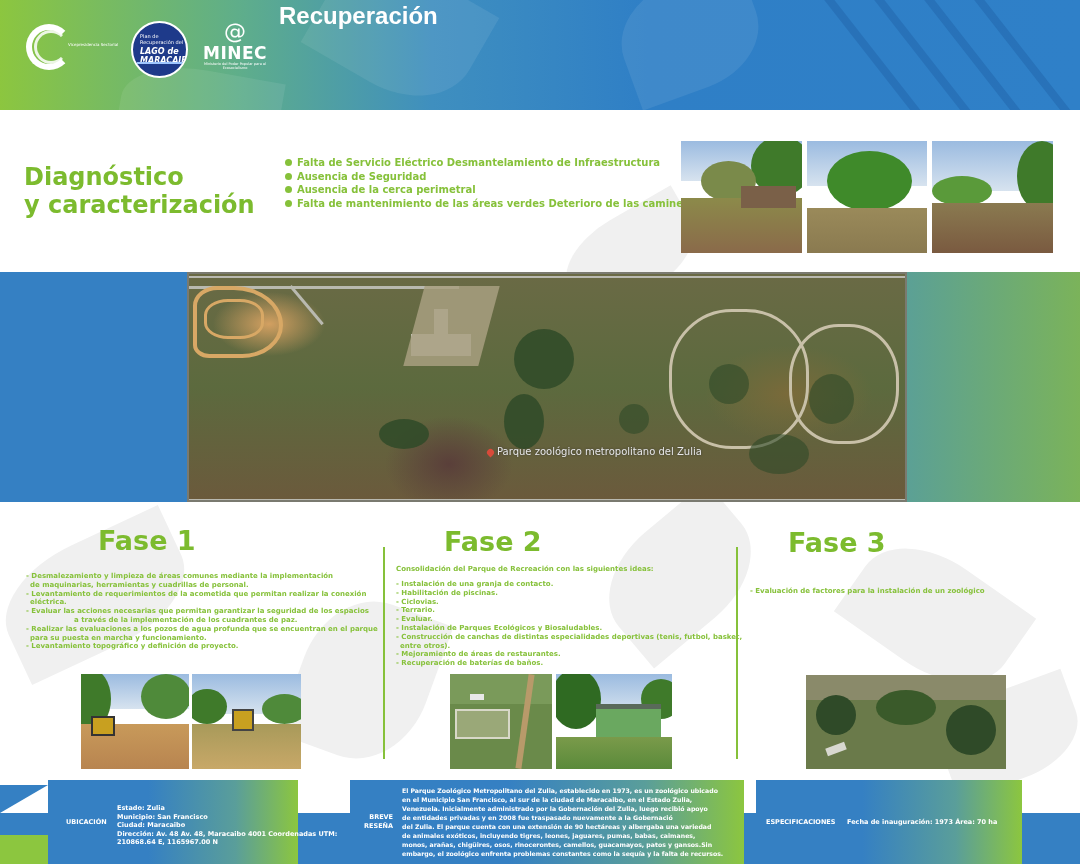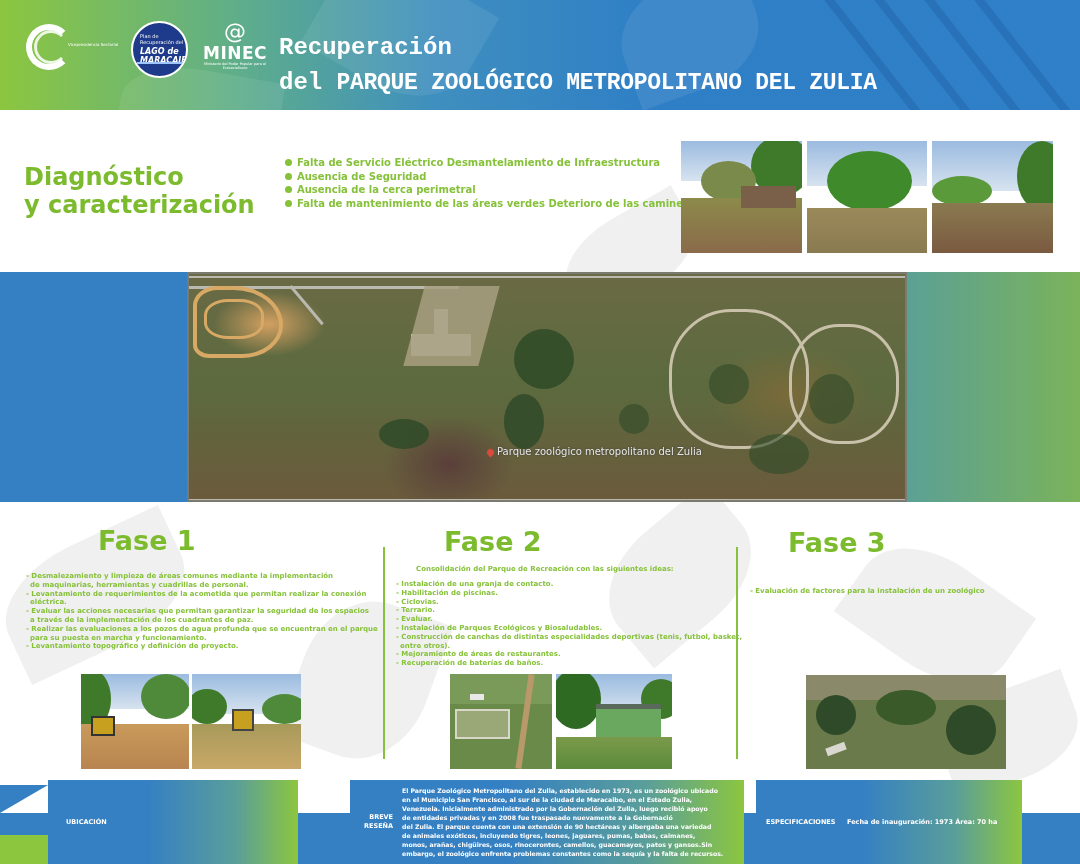--- a/index.html
+++ b/index.html
@@ -22,21 +22,21 @@
   .logo-1 .txt { position: absolute; left: 42px; top: 18px; font-size: 4px; color: #fff; line-height: 5px; white-space: nowrap; }
   .logo-2 { position: absolute; left: 131px; top: 21px; width: 57px; height: 57px; border-radius: 50%;
     background: #1e3a8a; border: 2px solid #ffffff; color: #fff; overflow: hidden; }
   .logo-2 .small { position: absolute; left: 7px; top: 10px; font-size: 5px; line-height: 6px; }
   .logo-2 .big { position: absolute; left: 7px; top: 24px; font-size: 8px; font-weight: bold; font-style: italic; line-height: 9px; }
   .logo-2 .bridge { position: absolute; left: 4px; bottom: 4px; width: 48px; height: 10px; border-top: 2px solid #9ec5ff; }
   .logo-3 { position: absolute; left: 200px; top: 20px; width: 70px; height: 60px; color: #fff; text-align: center; }
   .logo-3 .spiral { font-size: 22px; line-height: 24px; }
   .logo-3 .name { font-size: 17px; font-weight: bold; letter-spacing: 0.5px; line-height: 18px; }
   .logo-3 .tag { font-size: 3.5px; line-height: 4px; }
-  .title { position: absolute; left: 279px; top: 32px; color: #ffffff; font-family: Liberation Mono, monospace; font-weight: bold; }
+  .title { position: absolute; left: 279px; top: 0; color: #ffffff; font-family: Liberation Sans, sans-serif; font-weight: bold; }
   .title .l1 { font-size: 24px; line-height: 32px; }
   .title .l2 { font-size: 24px; line-height: 38px; white-space: nowrap; }
   .title .l2 b { font-size: 23px; letter-spacing: -0.3px; }
 
   
   .bg-leaf { position: absolute; border-radius: 50% 0 50% 0; background: #f0f0f0; }
 
   
   .diag-title { position: absolute; left: 24px; top: 163px; color: #7cbb2e; font-weight: bold; font-size: 24px; line-height: 28px; }
   .diag-list { position: absolute; left: 285px; top: 156px; list-style: none; }
@@ -107,21 +107,20 @@
   </div>
 
   <div class="logo-3">
     <div class="spiral">@</div>
     <div class="name">MINEC</div>
     <div class="tag">Ministerio del Poder Popular para el Ecosocialismo</div>
   </div>
 
   <div class="title">
     <div class="l1">Recuperación</div>
-    <div class="l2"><span>del </span><b>PARQUE ZOOLÓGICO METROPOLITANO DEL ZULIA</b></div>
   </div>
 </div>
 
 <div class="bg-leaf" style="left:560px;top:215px;width:140px;height:80px;transform:rotate(-30deg);"></div>
 <div class="bg-leaf" style="left:0px;top:540px;width:190px;height:110px;transform:rotate(-25deg);"></div>
 <div class="bg-leaf" style="left:300px;top:600px;width:130px;height:160px;transform:rotate(20deg);"></div>
 <div class="bg-leaf" style="left:600px;top:520px;width:160px;height:110px;transform:rotate(-40deg);"></div>
 <div class="bg-leaf" style="left:850px;top:560px;width:170px;height:110px;transform:rotate(35deg);"></div>
 <div class="bg-leaf" style="left:940px;top:690px;width:140px;height:90px;transform:rotate(-20deg);"></div>
 
@@ -183,21 +182,21 @@
   <div class="map-label">Parque zoológico metropolitano del Zulia</div>
 </div>
 
 <div class="fase-title" style="left:98px;top:525px;">Fase 1</div>
 <ul class="fase-list" style="left:26px;top:572px;">
   <li>- Desmalezamiento y limpieza de áreas comunes mediante la implementación</li>
   <li style="padding-left:4px;">  de maquinarias, herramientas y cuadrillas de personal.</li>
   <li>- Levantamiento de requerimientos de la acometida que permitan realizar la conexión</li>
   <li style="padding-left:4px;">  eléctrica.</li>
   <li>- Evaluar las acciones necesarias que permitan garantizar la seguridad de los espacios</li>
-  <li style="padding-left:4px;">  a través de la implementación de los cuadrantes de paz.</li>
+  <li style="padding-left:4px;margin-left:44px;">  a través de la implementación de los cuadrantes de paz.</li>
   <li>- Realizar las evaluaciones a los pozos de agua profunda que se encuentran en el parque</li>
   <li style="padding-left:4px;">  para su puesta en marcha y funcionamiento.</li>
   <li>-  Levantamiento topográfico y definición de proyecto.</li>
 </ul>
 
 <div class="photo" style="left:81px;top:674px;width:108px;height:95px;">
   <div class="ph-sky" style="height:35px;"></div>
   <div class="ph-tree" style="left:-10px;top:-5px;width:40px;height:60px;background:#3f7a2a;"></div>
   <div class="ph-tree" style="left:60px;top:0px;width:50px;height:45px;background:#4f8a3a;"></div>
   <div class="ph-ground" style="height:45px;background:linear-gradient(180deg,#c89a5a,#b88450);"></div>
@@ -207,21 +206,21 @@
   <div class="ph-sky" style="height:40px;"></div>
   <div class="ph-tree" style="left:-5px;top:15px;width:40px;height:35px;background:#3f7a2a;"></div>
   <div class="ph-tree" style="left:70px;top:20px;width:45px;height:30px;background:#4f8a3a;"></div>
   <div class="ph-ground" style="height:45px;background:linear-gradient(180deg,#a89a5a,#c8a868);"></div>
   <div style="position:absolute;left:40px;top:35px;width:22px;height:22px;background:#c8a020;border:2px solid #444;"></div>
 </div>
 
 <div class="vline" style="left:383px;top:547px;height:212px;"></div>
 
 <div class="fase-title" style="left:444px;top:526px;">Fase 2</div>
-<div class="fase-intro" style="left:416px;top:565px;text-align:right;">Consolidación del Parque de Recreación con las siguientes ideas:</div>
+<div class="fase-intro" style="left:396px;top:565px;text-align:right;">Consolidación del Parque de Recreación con las siguientes ideas:</div>
 <ul class="fase-list" style="left:396px;top:580px;">
   <li>- Instalación de una granja de contacto.</li>
   <li>- Habilitación de piscinas.</li>
   <li>- Ciclovias.</li>
   <li>- Terrario.</li>
   <li>- Evaluar.</li>
   <li>- Instalación de Parques Ecológicos y Biosaludables.</li>
   <li>- Construcción de canchas de distintas especialidades deportivas (tenis, futbol, basket,</li>
   <li style="padding-left:4px;">  entre otros).</li>
   <li>- Mejoramiento de áreas de restaurantes.</li>
@@ -256,20 +255,27 @@
   <div class="treeblob" style="position:absolute;border-radius:50%;left:140px;top:30px;width:50px;height:50px;background:#2f4a28;"></div>
   <div style="position:absolute;left:20px;top:70px;width:20px;height:8px;background:#d8d8d0;transform:rotate(-20deg);"></div>
 </div>
 
 <div class="bot-band"></div>
 <div class="bot-wedge"></div>
 <div class="bot-green"></div>
 
 <div class="card" style="left:48px;width:250px;">
   <div class="label" style="left:18px;top:38px;">UBICACIÓN</div>
+  <div class="value" style="left:69px;top:24px;white-space:nowrap;">
+    <div>Estado: Zulia</div>
+    <div>Municipio: San Francisco</div>
+    <div>Ciudad: Maracaibo</div>
+    <div>Dirección: Av. 48 Av. 48, Maracaibo 4001 Coordenadas UTM:</div>
+    <div>210868.64 E, 1165967.00 N</div>
+  </div>
 </div>
 
 <div class="card" style="left:350px;width:394px;">
   <div class="label" style="left:14px;top:33px;text-align:right;">
     <div>BREVE</div>
     <div>RESEÑA</div>
   </div>
   <div class="value" style="left:52px;top:6px;white-space:nowrap;font-size:6.2px;line-height:9px;">
     <div>El Parque Zoológico Metropolitano del Zulia, establecido en 1973, es un zoológico ubicado</div>
     <div>en el Municipio San Francisco, al sur de la ciudad de Maracaibo, en el Estado Zulia,</div>

